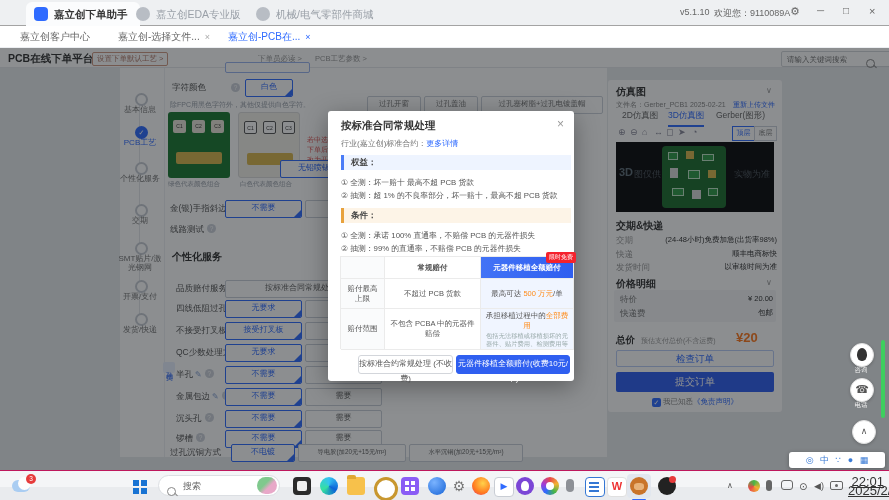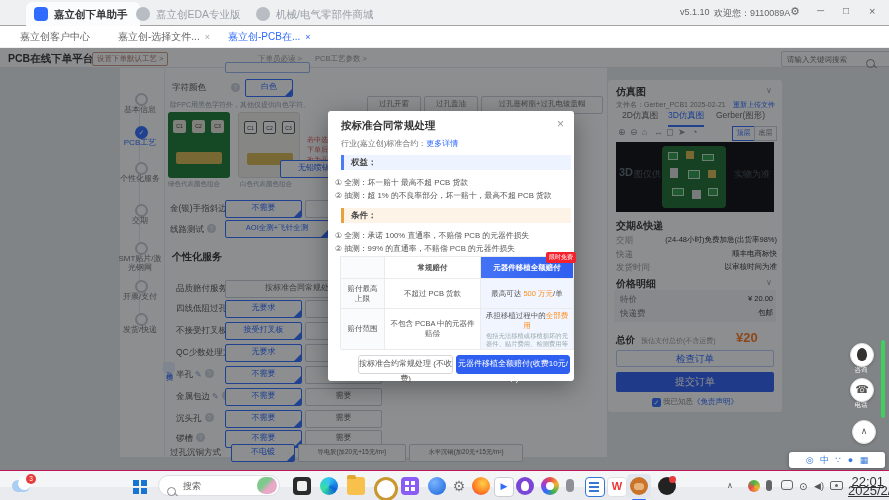--- a/index.html
+++ b/index.html
@@ -54,21 +54,21 @@
   .modal{left:328px;top:111px;width:246px;height:270px;background:#fff;border-radius:3px;
          box-shadow:0 6px 24px rgba(0,0,0,.35);z-index:60;}
   .m-title{position:absolute;left:13px;top:8px;font-size:10.5px;font-weight:bold;color:#333;}
   .m-close{position:absolute;right:10px;top:6px;font-size:12px;color:#999;}
   .m-sub{position:absolute;left:13px;top:27px;font-size:8px;color:#777;}
   .m-sub a{color:#2f6bff;text-decoration:none;}
   .m-box{position:absolute;left:13px;width:220px;height:15px;line-height:15px;font-size:8.5px;font-weight:bold;color:#444;
          padding-left:7px;}
   .m-box.blue{background:#eef4ff;border-left:3px solid #4a7cf7;}
   .m-box.orange{background:#fdf4e7;border-left:3px solid #e8a23d;}
-  .m-item{position:absolute;left:7px;width:226px;font-size:7.8px;color:#555;}
+  .m-item{position:absolute;left:13px;width:226px;font-size:7.8px;color:#555;}
   .mt{position:absolute;left:12px;top:145px;width:233px;font-size:7.5px;color:#555;}
   .mt .row{display:grid;grid-template-columns:44px 96px 93px;}
   .mt .c{border-right:1px solid #ebebeb;border-bottom:1px solid #ebebeb;display:flex;align-items:center;
          justify-content:center;text-align:center;padding:2px 3px;background:#fff;}
   .mt .c.lab{background:#fafbfc;color:#555;}
   .mt .c.prem{background:#f0f5ff;flex-direction:column;}
   .mt .head .c{height:17px;font-weight:bold;}
   .mt .head .c.bluehead{background:linear-gradient(90deg,#4273f6,#2f5ef0);color:#fff;position:relative;}
   .mbadge{position:absolute;top:-5px;right:-3px;background:#f5222d;color:#fff;font-size:6px;
           padding:1px 3px;border-radius:2px;font-weight:normal;}
@@ -199,21 +199,20 @@
 
   <div class="viatab" style="left:367px;width:52px;">过孔开窗</div>
   <div class="viatab" style="left:424px;width:52px;">过孔盖油</div>
   <div class="viatab" style="left:481px;width:120px;">过孔塞树脂+过孔电镀盖帽</div>
 
   <div class="flabel" style="left:170px;top:203px;"><span>金(银)手指斜边</span><span class="edit">✎</span><span class="qi">?</span></div>
   <div class="opt sel" style="left:225px;top:200px;width:75px;">不需要</div>
   <div class="opt" style="left:305px;top:200px;width:75px;">需要</div>
 
   <div class="flabel" style="left:170px;top:224px;"><span>线路测试</span><span class="qi">?</span></div>
-  <div class="opt sel" style="left:225px;top:220px;width:102px;font-size:7.5px;">AOI全测+飞针全测</div>
 
   <div class="sechead" style="left:172px;top:250px;">个性化服务</div>
 
   <div class="flabel" style="left:176px;top:283px;"><span>品质赔付服务</span><span class="qi">?</span></div>
   <div class="opt" style="left:225px;top:280px;width:150px;">按标准合同常规处理</div>
 
   <div class="flabel" style="left:176px;top:303px;"><span>四线低阻过孔</span><span class="qi">?</span></div>
   <div class="opt sel" style="left:225px;top:300px;width:75px;">无要求</div>
   <div class="opt" style="left:305px;top:300px;width:75px;">全测</div>
 

